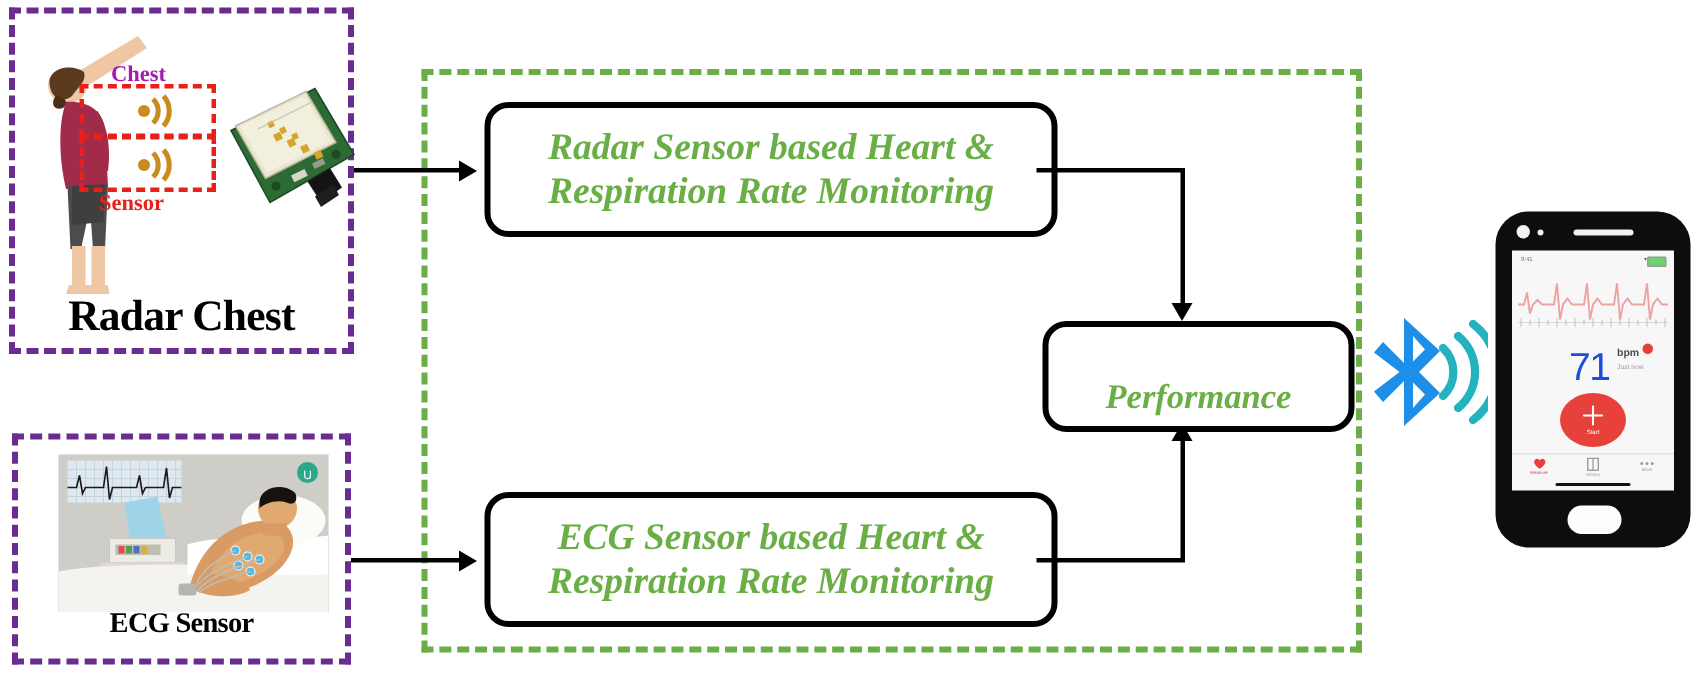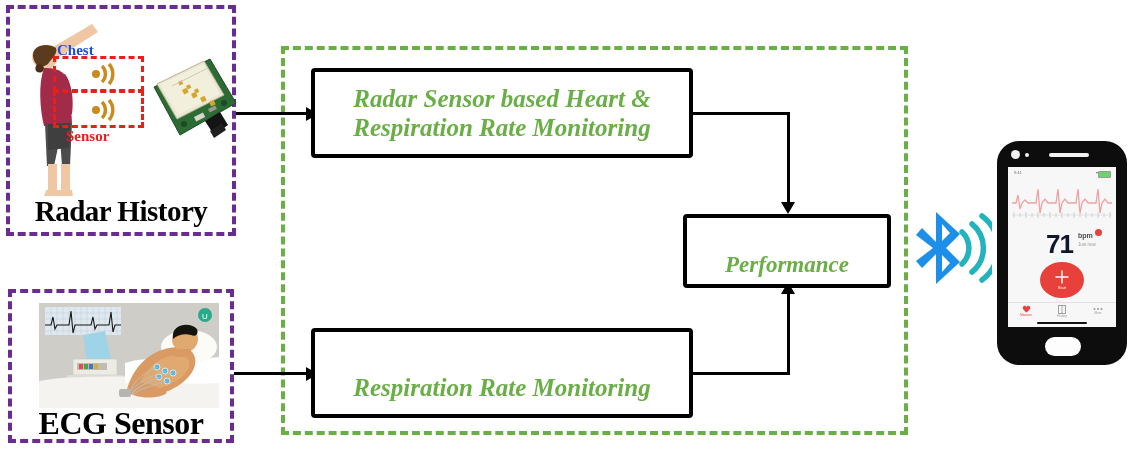--- a/index.html
+++ b/index.html
@@ -41,32 +41,33 @@
     font-weight: bold;
     color: #000000;
     letter-spacing: -0.5px;
   }
 
   
   .proc-box {
     position: absolute;
     box-sizing: border-box;
     border: 4px solid #000000;
-    border-radius: 4px;
+    border-radius: 16px;
     background: #ffffff;
     display: flex;
     align-items: center;
     justify-content: center;
     text-align: center;
     color: #6AAE46;
     font-family: "Liberation Serif", serif;
     font-style: italic;
     font-weight: bold;
     line-height: 1.18;
     padding: 0 10px;
+    margin-left: 12px;
   }
   .proc-box.big { font-size: 25px; }
   .proc-box.small { font-size: 23px; }
 
   
   .line-h { position: absolute; background: #000; height: 3px; }
   .line-v { position: absolute; background: #000; width: 3px; }
   .arrow-r {
     position: absolute;
     width: 0; height: 0;
@@ -127,22 +128,22 @@
   }
   .status-bar {
     position: absolute;
     font-family: "Liberation Sans", sans-serif;
     font-size: 4px;
     color: #6b6b6b;
   }
   .bpm-number {
     position: absolute;
     font-family: "Liberation Sans", sans-serif;
-    color: #0f172a;
-    font-weight: 700;
+    color: #1d4ed8;
+    font-weight: 400;
   }
   .bpm-unit {
     position: absolute;
     font-family: "Liberation Sans", sans-serif;
     color: #4d4d4d;
   }
   .bpm-sub {
     position: absolute;
     font-family: "Liberation Sans", sans-serif;
     color: #9a9a9a;
@@ -213,21 +214,21 @@
       <path d="M27 110 L54 109 L52 152 L44 152 L42 124 L36 152 L29 152 Z" fill="#4c4c4c"></path>
       <path d="M30 110 L52 109 L51 134 L30 136 Z" fill="#3f3f3f"></path>
 
       <rect x="30" y="150" width="9" height="28" fill="#f0c7a4"></rect>
       <rect x="43" y="150" width="9" height="28" fill="#f0c7a4"></rect>
 
       <path d="M28 176 L41 176 L42 182 L26 182 Z" fill="#f0c7a4"></path>
       <path d="M41 176 L54 176 L55 182 L39 182 Z" fill="#f0c7a4"></path>
     </svg>
 
-    <div style="position:absolute; left:47px; top:33px; color:#1d4ed8;
+    <div style="position:absolute; left:64px; top:33px; color:#a21caf;
                 font-family:'Liberation Serif',serif; font-weight:bold; font-size:15px;text-align:right;">Chest</div>
 
     <div style="position:absolute; left:43px; top:47px; width:91px; height:36px;
                 border:3px dashed #E8201A; box-sizing:border-box;"></div>
 
     <div style="position:absolute; left:43px; top:81px; width:91px; height:38px;
                 border:3px dashed #E8201A; box-sizing:border-box;"></div>
 
     <div style="position:absolute; left:56px; top:119px; color:#E8201A;
                 font-family:'Liberation Serif',serif; font-weight:bold; font-size:15px;">Sensor</div>
@@ -267,21 +268,21 @@
 
       <circle cx="36" cy="67" r="3" fill="#1c4a22"></circle>
       <circle cx="76" cy="46" r="3" fill="#1c4a22"></circle>
       <rect x="46" y="60" width="10" height="5" fill="#d6d6cc" transform="rotate(-26 46 60)"></rect>
       <rect x="60" y="52" width="8" height="4" fill="#9a9a8c" transform="rotate(-26 60 52)"></rect>
 
       <path d="M57 64 L72 55 L80 68 L66 78 Z" fill="#141414"></path>
       <path d="M62 74 L74 66 L78 73 L66 81 Z" fill="#1f1f1f"></path>
     </svg>
 
-    <div class="sensor-label" style="top:186px; left:0; font-size:29px;">Radar History</div>
+    <div class="sensor-label" style="top:186px; left:0; font-size:29px;">Radar Chest</div>
   </div>
 
   <div class="purple-box" style="left:8px; top:289px; width:226px; height:154px;">
 
     <div class="ecg-photo" style="left:27px; top:10px; width:180px; height:105px;">
       <svg width="180" height="105" viewBox="0 0 180 105">
         <rect width="180" height="105" fill="#cecdc8"></rect>
 
         <rect x="6" y="4" width="76" height="28" fill="#dfe8ee"></rect>
         <g stroke="#b9cdd8" stroke-width="0.5">
@@ -346,39 +347,39 @@
           <path d="M120 74 C108 80, 98 84, 93 91"></path>
           <path d="M128 78 C114 82, 100 86, 94 92"></path>
         </g>
         <rect x="80" y="86" width="12" height="8" rx="2" fill="#b6b6b0"></rect>
 
         <circle cx="166" cy="12" r="7" fill="#2aa98a"></circle>
         <text x="166" y="16" font-family="Liberation Sans, sans-serif" font-size="8" fill="#ffffff" text-anchor="middle">U</text>
       </svg>
     </div>
 
-    <div class="sensor-label" style="top:112px; left:0; font-size:32px;">ECG Sensor</div>
+    <div class="sensor-label" style="top:112px; left:0; font-size:19px;">ECG Sensor</div>
   </div>
 
   <div class="line-h" style="left:236px; top:112px; width:72px;"></div>
   <div class="arrow-r" style="left:306px; top:107px;"></div>
 
   <div class="line-h" style="left:234px; top:372px; width:74px;"></div>
   <div class="arrow-r" style="left:306px; top:367px;"></div>
 
   <div class="proc-box big" style="left:311px; top:68px; width:382px; height:90px;">
     <span>
       <span>Radar Sensor based Heart &amp;</span><br>
       <span>Respiration Rate Monitoring</span>
     </span>
   </div>
 
   <div class="proc-box big" style="left:311px; top:328px; width:382px; height:90px;">
     <span>
-      <br>
+      <span>ECG Sensor based Heart &amp;</span><br>
       <span>Respiration Rate Monitoring</span>
     </span>
   </div>
 
   <div class="line-h" style="left:691px; top:112px; width:99px;"></div>
   <div class="line-v" style="left:787px; top:112px; height:92px;"></div>
   <div class="arrow-d" style="left:781px; top:202px;"></div>
 
   <div class="line-h" style="left:691px; top:372px; width:99px;"></div>
   <div class="line-v" style="left:787px; top:288px; height:86px;"></div>

